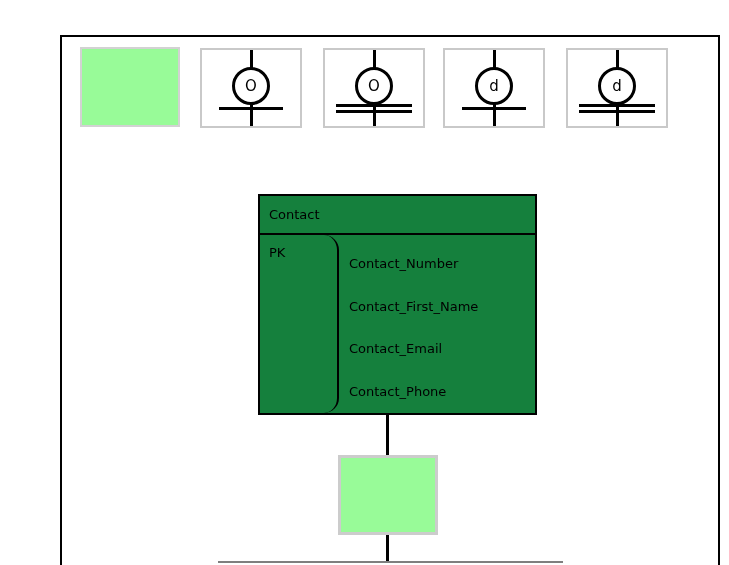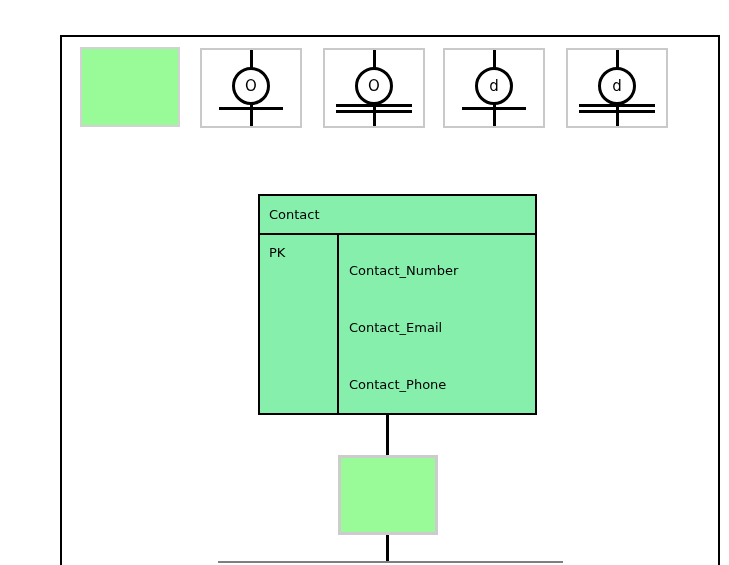--- a/index.html
+++ b/index.html
@@ -46,34 +46,35 @@
     position: absolute; height: 3px; background: #000;
   }
   .hline.single { left: 17px; right: 17px; top: 57px; }
   .hline.dbl-top { left: 11px; right: 11px; top: 54px; }
   .hline.dbl-bot { left: 11px; right: 11px; top: 60px; }
 
   
   .entity {
     left: 258px; top: 194px; width: 279px; height: 221px;
     border: 2px solid #000;
-    background: #86efac;
+    background: #15803d;
     font-size: 13px;
     display: flex; flex-direction: column;
   }
   .entity-header {
     height: 39px; flex: 0 0 39px;
     border-bottom: 2px solid #000;
     display: flex; align-items: center;
     padding-left: 9px;
   }
   .entity-body { flex: 1; display: flex; }
   .pk-col {
     width: 79px; flex: 0 0 79px;
     border-right: 2px solid #000;
+    border-radius: 15px;
   }
   .pk-cell {
     height: 35px; display: flex; align-items: center; padding-left: 9px;
   }
   .attr-col { flex: 1; display: flex; flex-direction: column; margin-top: 7px; }
   .attr-row {
     flex: 1; display: flex; align-items: center; padding-left: 10px;
     white-space: nowrap;
   }
 
@@ -129,20 +130,21 @@
 </div>
 
 <div class="abs entity">
   <div class="entity-header">Contact</div>
   <div class="entity-body">
     <div class="pk-col">
       <div class="pk-cell">PK</div>
     </div>
     <div class="attr-col">
       <div class="attr-row">Contact_Number</div>
+      <div class="attr-row">Contact_First_Name</div>
       <div class="attr-row">Contact_Email</div>
       <div class="attr-row">Contact_Phone</div>
     </div>
   </div>
 </div>
 
 <div class="abs conn-v1"></div>
 
 <div class="abs drop-zone"></div>
 

